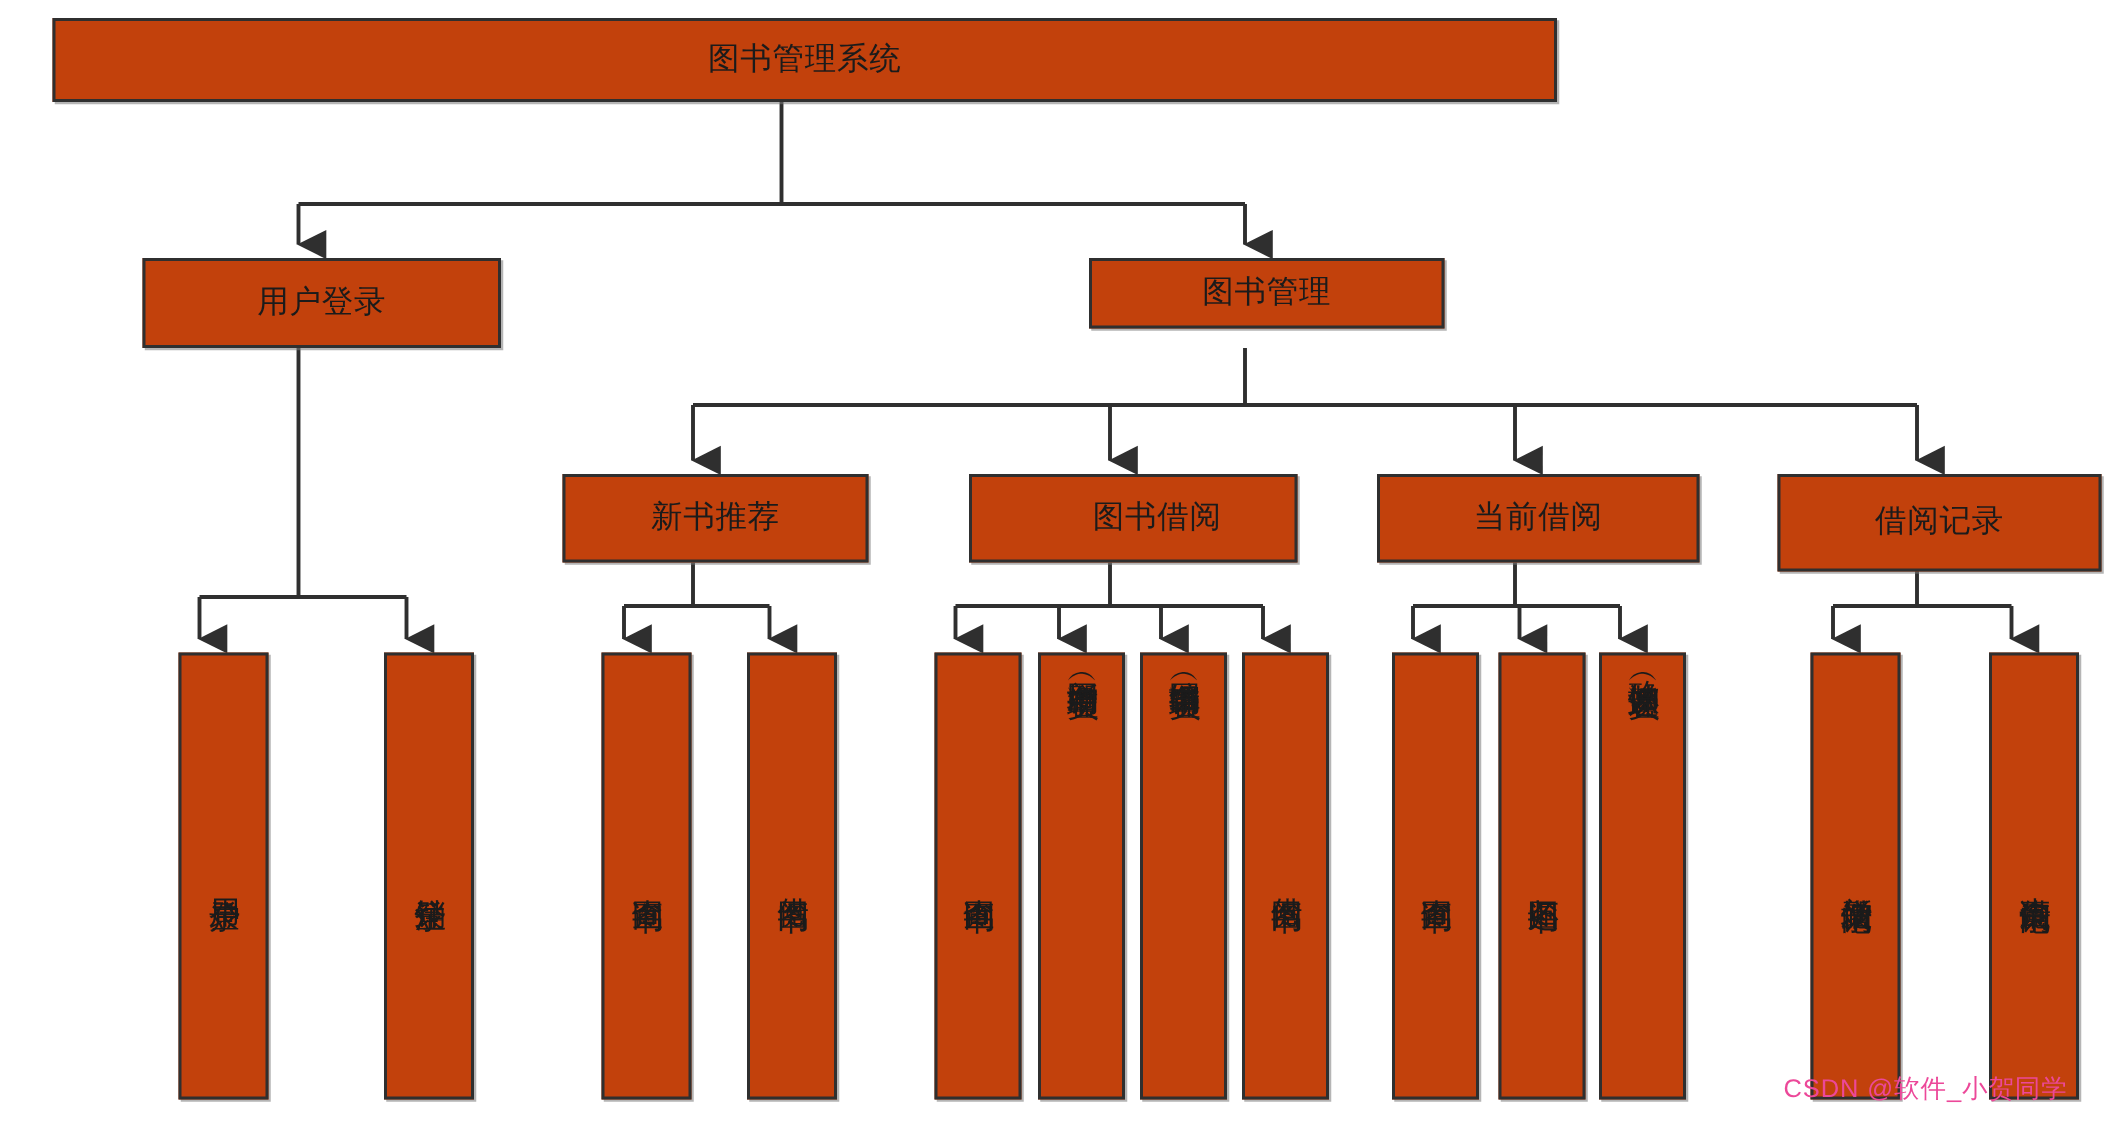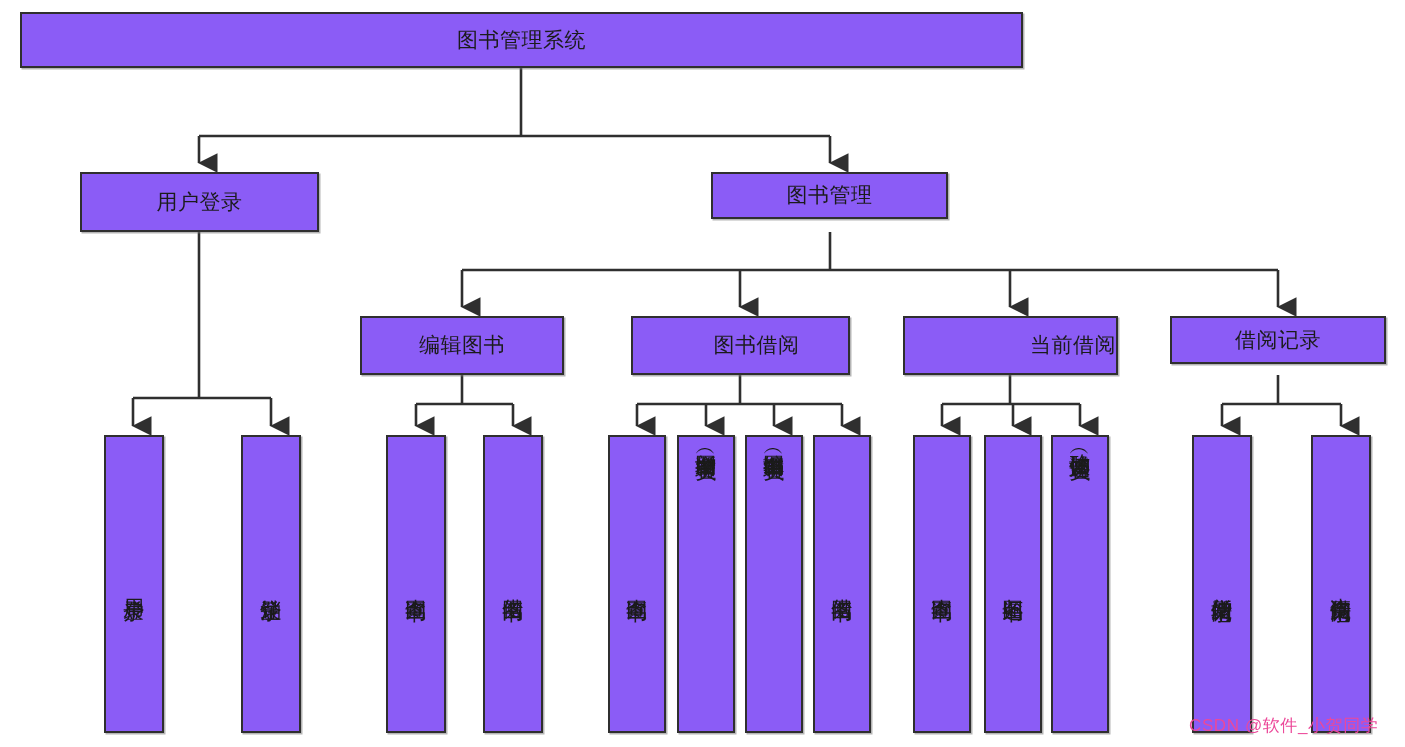--- a/index.html
+++ b/index.html
@@ -23,25 +23,26 @@
     left: 0;
     top: 0;
     width: 1405px;
     height: 747px;
     pointer-events: none;
   }
   .node {
     position: absolute;
     box-sizing: border-box;
     border: 2.5px solid #2f2f2f;
-    background: #8b5cf6;
+    background: #c2410c;
     display: flex;
     align-items: center;
     justify-content: center;
     box-shadow: 1.5px 1.5px 0 rgba(120,120,120,0.55);
+    margin-left: 15px;
   }
   .node .label {
     color: #1b1b1b;
     font-size: 21px;
     line-height: 1.15;
     letter-spacing: 0.5px;
     white-space: nowrap;
   }
   
   .node.vertical {
@@ -129,29 +130,29 @@
   </div>
 
   <div class="node" id="node-l2-0" style="left: 80px; top: 172px; width: 239px; height: 60px;">
     <span class="label">用户登录</span>
   </div>
   <div class="node" id="node-l2-1" style="left: 711px; top: 172px; width: 237px; height: 47px;">
     <span class="label">图书管理</span>
   </div>
 
   <div class="node" id="node-l3-0" style="left: 360px; top: 316px; width: 204px; height: 59px;">
-    <span class="label">编辑图书</span>
+    <span class="label">新书推荐</span>
   </div>
   <div class="node" id="node-l3-1" style="left: 631px; top: 316px; width: 219px; height: 59px; padding-left: 32px;">
     <span class="label">图书借阅</span>
   </div>
-  <div class="node" id="node-l3-2" style="left: 903px; top: 316px; width: 215px; height: 59px; justify-content: flex-end;">
+  <div class="node" id="node-l3-2" style="left: 903px; top: 316px; width: 215px; height: 59px;">
     <span class="label">当前借阅</span>
   </div>
-  <div class="node" id="node-l3-3" style="left: 1170px; top: 316px; width: 216px; height: 48px;">
+  <div class="node" id="node-l3-3" style="left: 1170px; top: 316px; width: 216px; height: 65px;">
     <span class="label">借阅记录</span>
   </div>
 
   <div class="node vertical centered" id="node-leaf-0" style="left: 104px; top: 435px; width: 60px; height: 298px;">
     <span class="label">用户登录</span>
   </div>
   <div class="node vertical centered" id="node-leaf-1" style="left: 241px; top: 435px; width: 60px; height: 298px;">
     <span class="label">注销登录</span>
   </div>
   <div class="node vertical centered" id="node-leaf-2" style="left: 386px; top: 435px; width: 60px; height: 298px;">

